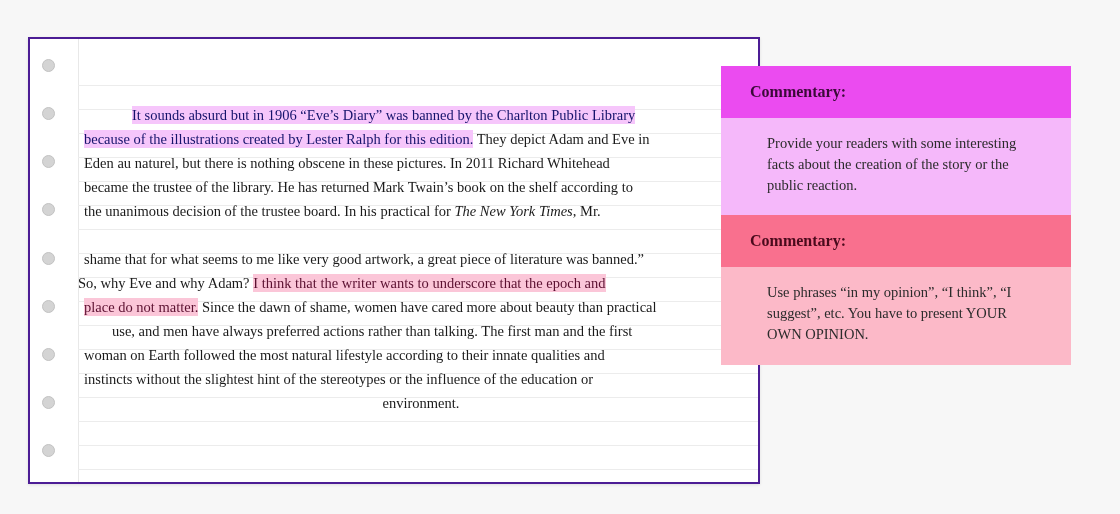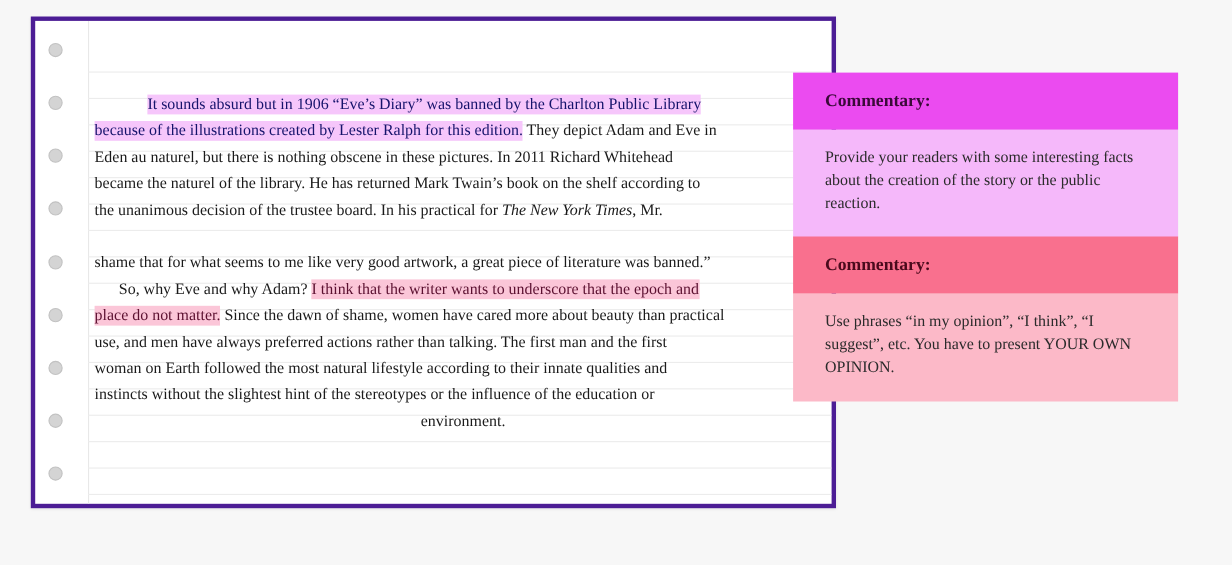--- a/index.html
+++ b/index.html
@@ -15,25 +15,25 @@
   .stage {
     position: relative;
     width: 1120px;
     height: 514px;
   }
 
   
   .sheet {
     position: absolute;
     left: 28px;
-    top: 15px;
+    top: 37px;
     width: 732px;
     height: 447px;
     background: #ffffff;
-    border: 4px solid #4c1d95;
+    border: 2px solid #4c1d95;
     box-shadow: 0 1px 3px rgba(0,0,0,0.10);
     box-sizing: border-box;
     overflow: hidden;
   }
 
   
   .margin-rule {
     position: absolute;
     left: 48px;
     top: 0;
@@ -89,21 +89,21 @@
     left: 0;
     right: 0;
     height: 24px;
     line-height: 24px;
     font-size: 14.5px;
     color: #1a1a1a;
     white-space: nowrap;
   }
   .line .pad { padding-left: 54px; }
   .line .pad-sm { padding-left: 6px; }
-  .line .pad-in { padding-left: 28px; }
+  .line .pad-in { }
 
   .hl-violet {
     background: #f6c6fb;
     color: #15136b;
     padding: 1px 0;
   }
   .hl-pink {
     background: #fbc6d8;
     color: #5b1030;
     padding: 1px 0;
@@ -120,21 +120,21 @@
     font-family: "Liberation Serif", serif;
     font-weight: bold;
     font-size: 16px;
     padding: 17px 0 17px 29px;
     color: #3d0b3b;
   }
   .card-body {
     font-family: "Liberation Serif", serif;
     font-size: 14.5px;
     line-height: 21px;
-    padding: 15px 28px 20px 29px;
+    padding: 15px 28px 20px 46px;
     color: #2b2b2b;
   }
 
   #card-1 { left: 721px; top: 66px; }
   #card-1 .card-header { background: #eb4bf0; color: #3a0a38; }
   #card-1 .card-body { background: #f5b8fa; }
 
   #card-2 { left: 721px; top: 215px; }
   #card-2 .card-header { background: #f9708e; color: #4a0a1c; }
   #card-2 .card-body { background: #fcb9c8; }
@@ -173,26 +173,26 @@
         <div class="rule" style="top: 334px;"></div>
         <div class="rule" style="top: 358px;"></div>
         <div class="rule" style="top: 382px;"></div>
         <div class="rule" style="top: 406px;"></div>
         <div class="rule" style="top: 430px;"></div>
       </div>
     <div class="text-body" id="doc-text">
         <div class="line" style="top: 64px;"><span class="pad"><span class="hl-violet">It sounds absurd but in 1906 “Eve’s Diary” was banned by the Charlton Public Library</span></span></div>
         <div class="line" style="top: 88px;"><span class="pad-sm"><span class="hl-violet">because of the illustrations created by Lester Ralph for this edition.</span><span> They depict Adam and Eve in</span></span></div>
         <div class="line" style="top: 112px;"><span class="pad-sm"><span>Eden au naturel, but there is nothing obscene in these pictures. In 2011 Richard Whitehead</span></span></div>
-        <div class="line" style="top: 136px;"><span class="pad-sm"><span>became the naturel of the library. He has returned Mark Twain’s book on the shelf according to</span></span></div>
+        <div class="line" style="top: 136px;"><span class="pad-sm"><span>became the trustee of the library. He has returned Mark Twain’s book on the shelf according to</span></span></div>
         <div class="line" style="top: 160px;"><span class="pad-sm"><span>the unanimous decision of the trustee board. In his practical for </span><span class="ital">The New York Times</span><span>, Mr.</span></span></div>
         <div class="line" style="top: 208px;"><span class="pad-sm"><span>shame that for what seems to me like very good artwork, a great piece of literature was banned.”</span></span></div>
         <div class="line" style="top: 232px;"><span class="pad-in"><span>So, why Eve and why Adam? </span><span class="hl-pink">I think that the writer wants to underscore that the epoch and</span></span></div>
         <div class="line" style="top: 256px;"><span class="pad-sm"><span class="hl-pink">place do not matter.</span><span> Since the dawn of shame, women have cared more about beauty than practical</span></span></div>
-        <div class="line" style="top: 280px;"><span class="pad-sm"><span>use, and men have always preferred actions rather than talking. The first man and the first</span></span></div>
+        <div class="line" style="top: 280px; padding-left: 28px;"><span class="pad-sm"><span>use, and men have always preferred actions rather than talking. The first man and the first</span></span></div>
         <div class="line" style="top: 304px;"><span class="pad-sm"><span>woman on Earth followed the most natural lifestyle according to their innate qualities and</span></span></div>
         <div class="line" style="top: 328px;"><span class="pad-sm"><span>instincts without the slightest hint of the stereotypes or the influence of the education or</span></span></div>
         <div class="line" style="top: 352px; text-align: center;"><span class="pad-sm"><span>environment.</span></span></div>
       </div>
   </div>
 
   <div class="card" id="card-1">
     <div class="card-header">Commentary:</div>
     <div class="card-body">Provide your readers with some interesting facts about the creation of the story or the public reaction.</div>
   </div>

